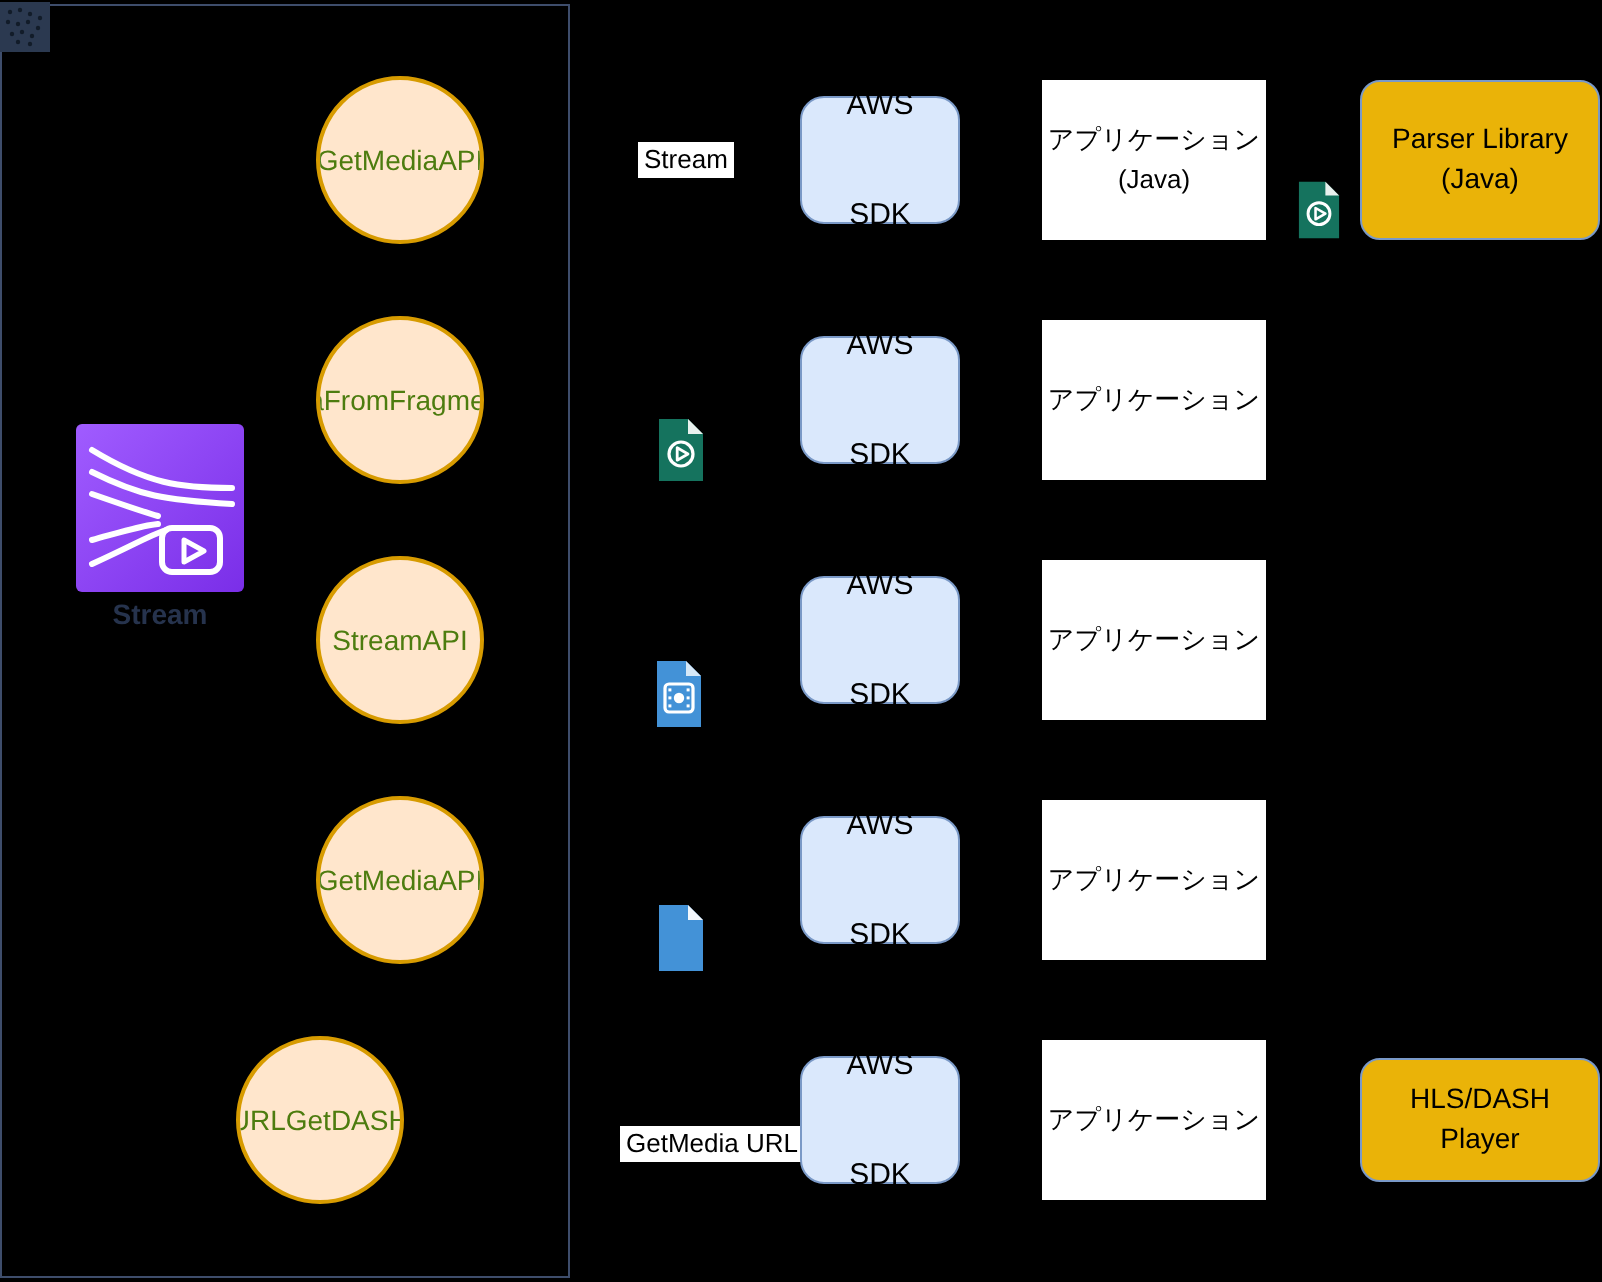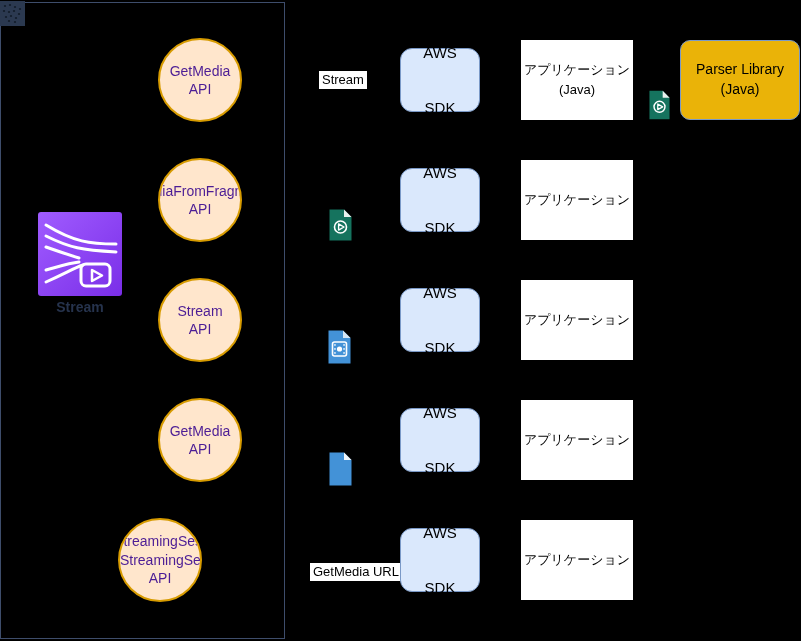--- a/index.html
+++ b/index.html
@@ -9,22 +9,22 @@
   .group-box{position:absolute;left:0;top:2px;width:285px;height:637px;
              border:1.5px solid #3e4d6b;box-sizing:border-box;background:transparent;}
   .corner-icon{position:absolute;left:0;top:1px;}
 
   .kvs-icon{position:absolute;left:38px;top:212px;}
   .kvs-label{position:absolute;left:38px;top:299px;width:84px;text-align:center;
              color:#26334d;font-size:14px;font-weight:600;}
 
   .api-circle{position:absolute;width:84px;height:84px;border-radius:50%;
               background:#ffe6cc;border:2px solid #d79b00;box-sizing:border-box;
-              display:flex;flex-direction:column;align-items:center;justify-content:center;
-              overflow:hidden;color:#4c1d95;font-size:14px;line-height:1.32;text-align:center;}
+              display:flex;flex-direction:row;align-items:center;justify-content:center;
+              overflow:hidden;color:#4d7c0f;font-size:14px;line-height:1.32;text-align:center;}
   .api-circle span{white-space:nowrap;flex:0 0 auto;}
 
   .sdk-box{position:absolute;left:400px;width:80px;height:64px;background:#dae8fc;
            border:1.5px solid #7a99c7;border-radius:12px;box-sizing:border-box;
            display:flex;flex-direction:column;align-items:center;justify-content:center;
            color:#000;font-size:15px;line-height:1.3;gap:36px;}
 
   .app-box{position:absolute;left:521px;width:112px;height:80px;background:#ffffff;
            display:flex;flex-direction:column;align-items:center;justify-content:center;
            color:#000;font-size:13px;line-height:1.55;text-align:center;}
@@ -175,14 +175,18 @@
   </div>
 
   <div class="tag-label" style="left:310px;top:563px">GetMedia URL</div>
   <div class="sdk-box" style="top:528px">
     <span>AWS</span>
     <span>SDK</span>
   </div>
   <div class="app-box" style="top:520px">
     <span>アプリケーション</span>
   </div>
+  <div class="target-box" style="top:529px;height:62px">
+    <span>HLS/DASH</span>
+    <span>Player</span>
+  </div>
 
 </div>
 
 </body></html>

